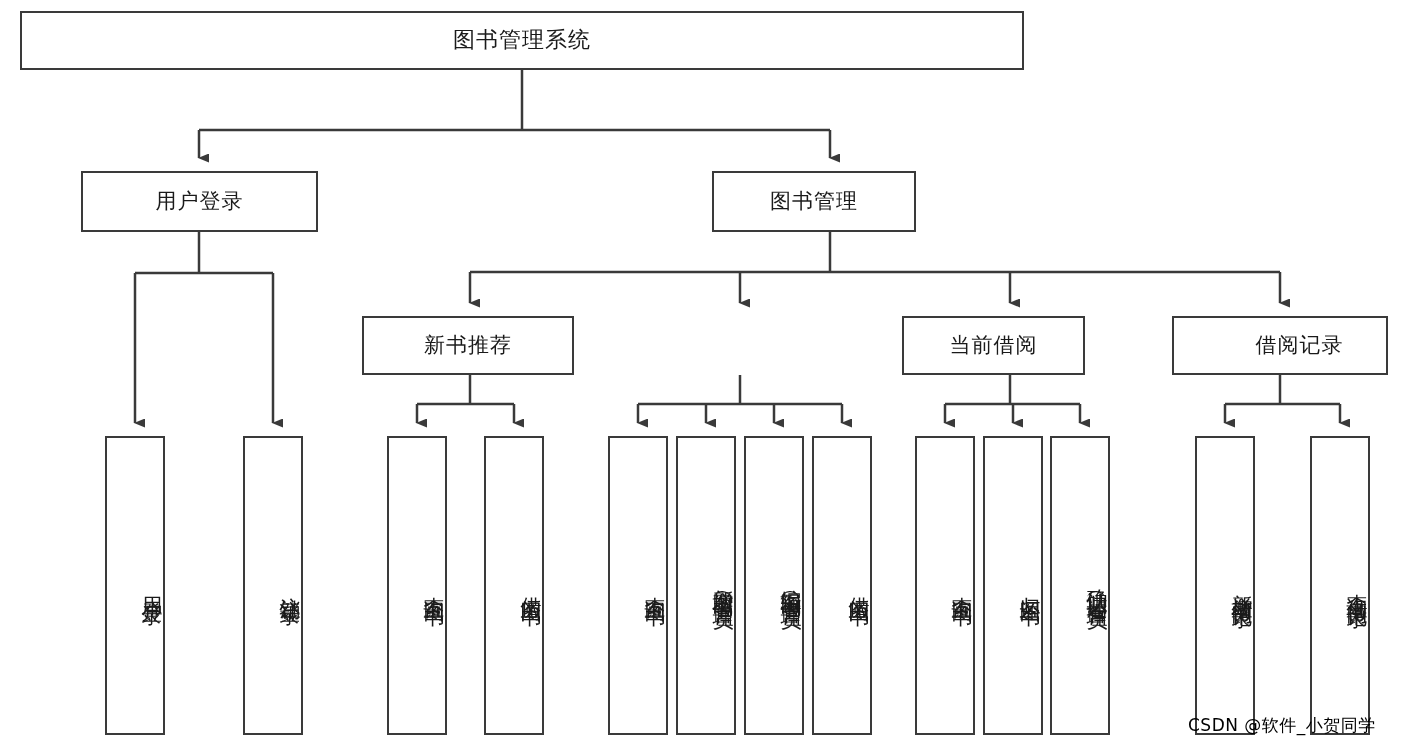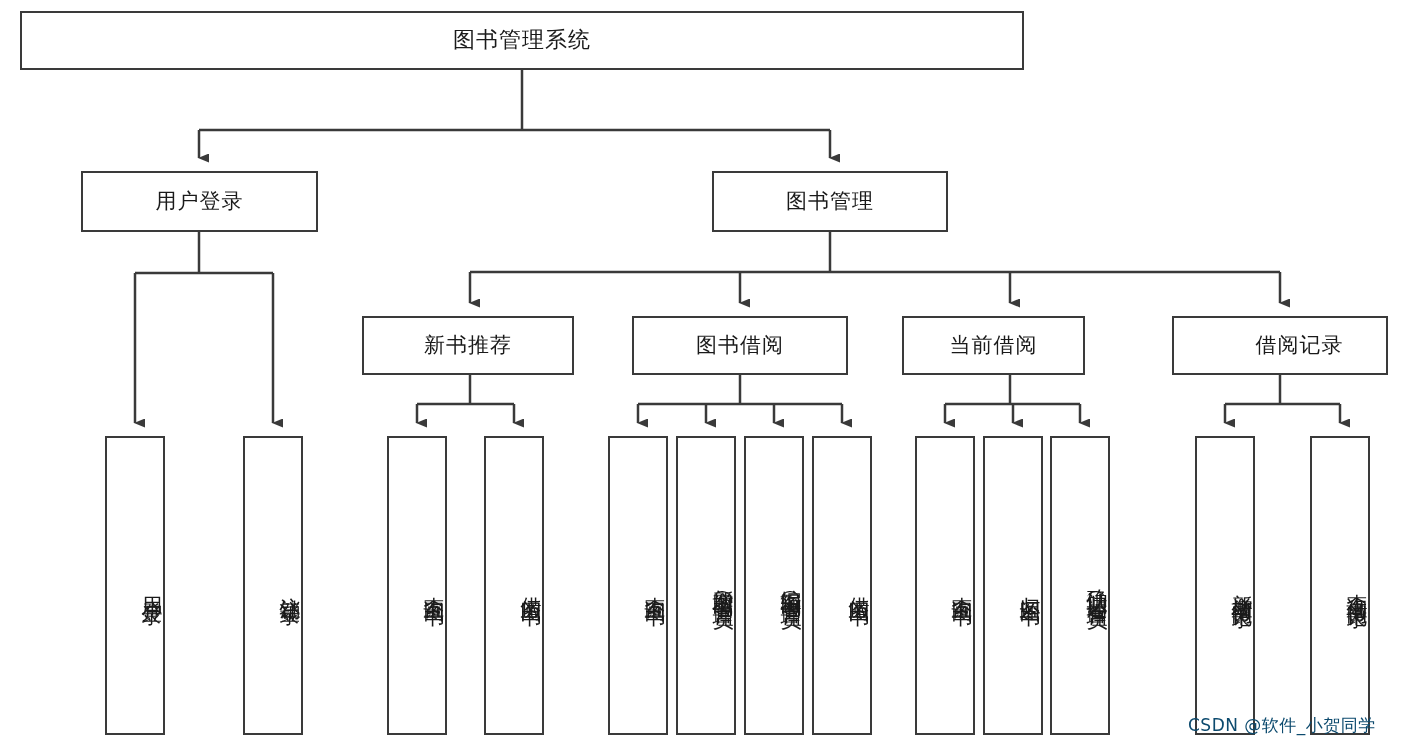--- a/index.html
+++ b/index.html
@@ -59,21 +59,21 @@
     writing-mode: vertical-rl;
     text-orientation: upright;
     display: block;
     white-space: nowrap;
   }
   .watermark {
     position: absolute;
     left: 1188px;
     top: 714px;
     font-size: 17px;
-    color: #0c4a6e;
+    color: #000000;
     white-space: nowrap;
     z-index: 5;
     letter-spacing: 0.5px;
   }
 </style>
 </head>
 <body>
 
 <div id="diagram-root">
 
@@ -128,30 +128,27 @@
     </g>
   </svg>
 
   <div class="node node-h root" style="left:20px; top:11px; width:1004px; height:59px;">
     <span>图书管理系统</span>
   </div>
 
   <div class="node node-h" style="left:81px; top:171px; width:237px; height:61px;">
     <span>用户登录</span>
   </div>
-  <div class="node node-h" style="left:712px; top:171px; width:236px; height:61px;">
+  <div class="node node-h" style="left:712px; top:171px; width:204px; height:61px;">
     <span>图书管理</span>
   </div>
 
   <div class="node node-h" style="left:362px; top:316px; width:212px; height:59px;">
     <span>新书推荐</span>
   </div>
-  <div class="node node-h" style="left:632px; top:316px; width:216px; height:59px;">
-    <span>图书借阅</span>
-  </div>
   <div class="node node-h" style="left:902px; top:316px; width:183px; height:59px;">
     <span>当前借阅</span>
   </div>
   <div class="node node-h" style="left:1172px; top:316px; width:216px; height:59px;padding-left:39px;">
     <span>借阅记录</span>
   </div>
 
   <div class="node node-v" style="left:105px; top:436px; width:60px; height:299px;">
     <span class="vtext">用户登录</span>
   </div>

